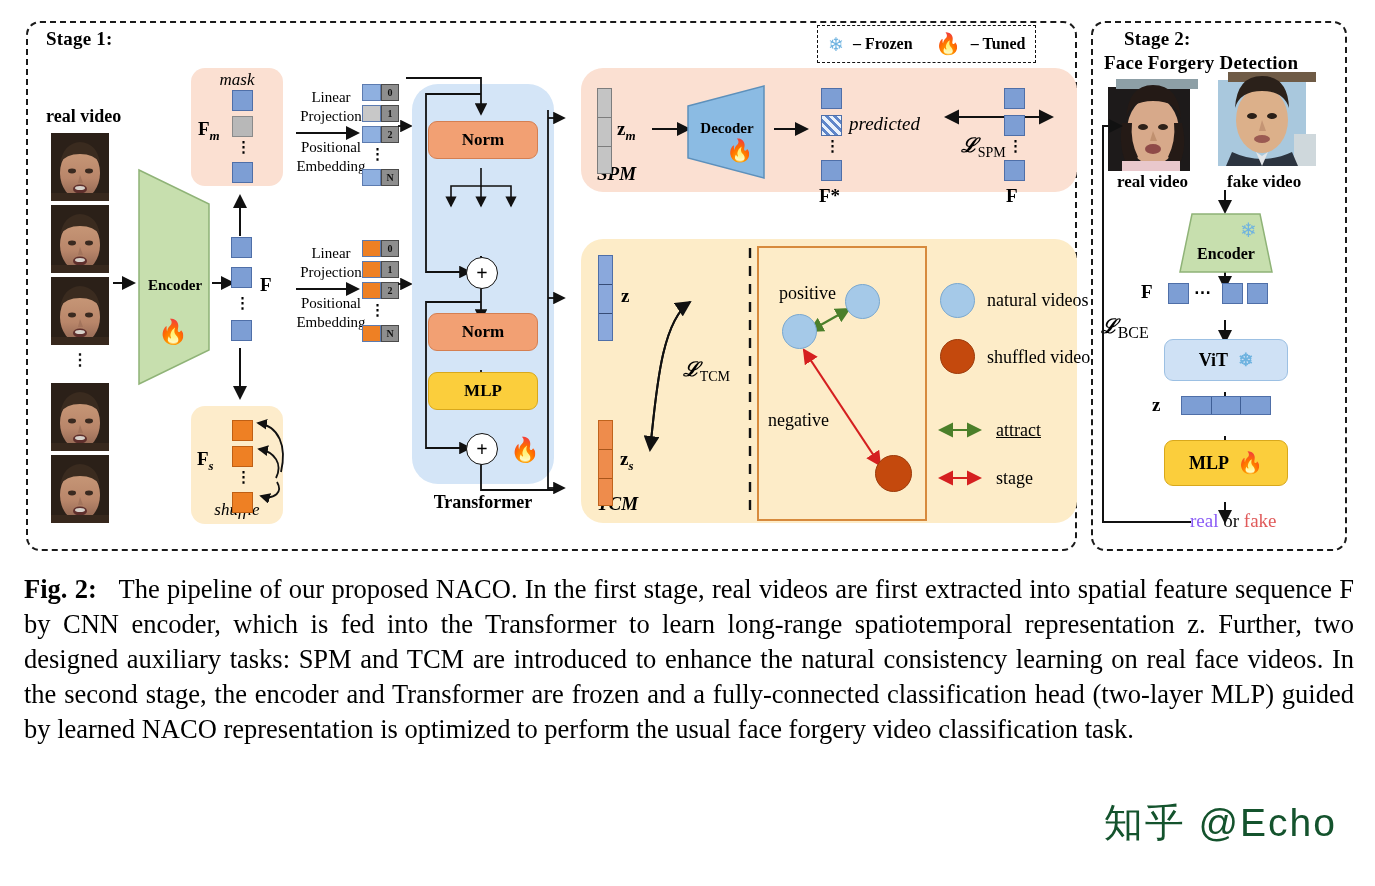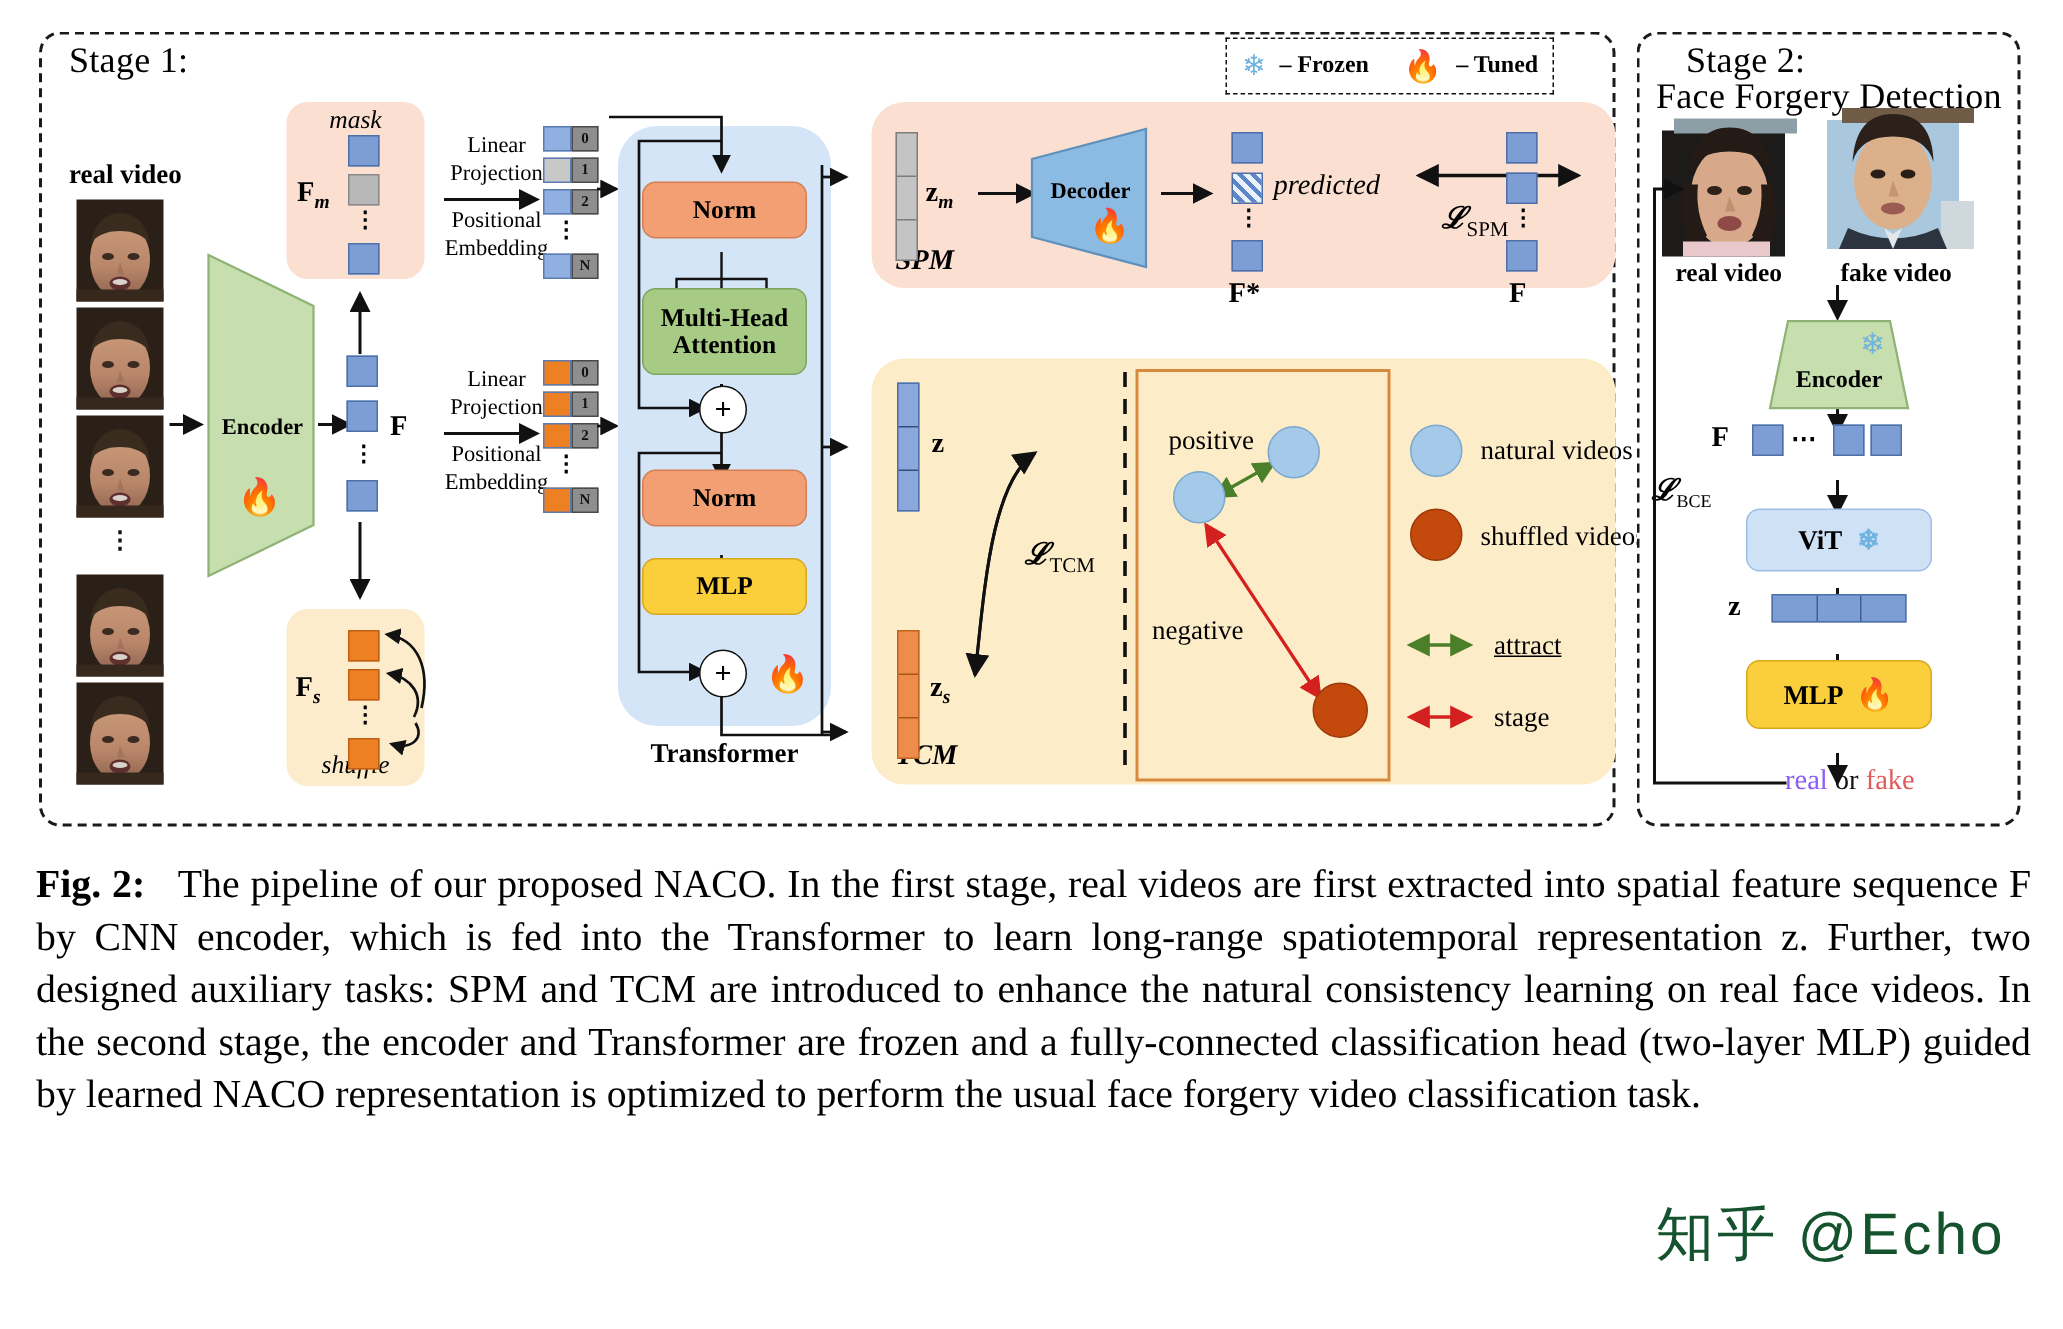--- a/index.html
+++ b/index.html
@@ -2,21 +2,21 @@
 <html><head>
 <meta charset="utf-8">
 <style>
   html,body{margin:0;padding:0;background:#ffffff;}
   body{width:1375px;height:886px;font-family:"Liberation Serif",serif;color:#000;position:relative;overflow:hidden;}
   #fig{position:absolute;left:0;top:0;width:1375px;height:886px;}
   .abs{position:absolute;}
   .ctr{display:flex;align-items:center;justify-content:center;text-align:center;}
   
   .stagebox{border:2px dashed #1a1a1a;border-radius:14px;background:#fff;}
-  .stage-title{font-family:"Liberation Serif",serif;font-weight:normal;font-size:24px;letter-spacing:.2px;white-space:pre;}
+  .stage-title{font-family:"Liberation Serif",serif;font-weight:bold;font-size:19px;letter-spacing:.2px;white-space:pre;}
   
   .panel-pink{background:#fbe0d2;border-radius:22px;}
   .panel-cream{background:#fdecc8;border-radius:22px;}
   .panel-blue{background:#d4e5f7;border-radius:26px;}
   .panel-peach-sm{background:#fbe0d2;border-radius:14px;}
   .panel-cream-sm{background:#fdeccb;border-radius:14px;}
   
   .blk{border-radius:9px;display:flex;align-items:center;justify-content:center;font-weight:bold;font-family:"Liberation Serif",serif;line-height:1.05;text-align:center;}
   .blk-norm{background:#f2a073;border:1px solid #d47f52;font-size:17px;}
   .blk-mha{background:#a7cb84;border:1px solid #7da65c;font-size:17px;}
@@ -297,22 +297,20 @@
       <path d="M69 394 V420 H146" fill="none" stroke="#111" stroke-width="1.8"></path>
 
       <path d="M136 40 V420" fill="none" stroke="#111" stroke-width="1.8"></path>
       <path d="M136 48 H152" fill="none" stroke="#111" stroke-width="1.8" marker-end="url(#aht)"></path>
       <path d="M136 228 H152" fill="none" stroke="#111" stroke-width="1.8" marker-end="url(#aht)"></path>
       <path d="M136 418 H152" fill="none" stroke="#111" stroke-width="1.8" marker-end="url(#aht)"></path>
     </svg>
   </div>
 
   <div class="abs blk blk-norm" style="left:428px;top:121px;width:108px;height:36px;">Norm</div>
-  <div class="abs blk blk-mha" style="left:428px;top:192px;width:108px;height:56px;white-space:pre;">Multi-Head
-Attention</div>
   <div class="abs plus" style="left:466px;top:257px;">+</div>
   <div class="abs blk blk-norm" style="left:428px;top:313px;width:108px;height:36px;">Norm</div>
   <div class="abs blk blk-mlp" style="left:428px;top:372px;width:108px;height:36px;">MLP</div>
   <div class="abs plus" style="left:466px;top:433px;">+</div>
   <div class="abs flame" style="left:510px;top:438px;font-size:24px;">🔥</div>
   <div class="abs lbl bold ctr" style="left:400px;top:492px;width:166px;font-size:18px;">Transformer</div>
 
   <div class="abs panel-pink" style="left:581px;top:68px;width:496px;height:124px;"></div>
   <div class="abs lbl bold ital" style="left:597px;top:163px;font-size:19px;">SPM</div>
 
@@ -530,21 +528,21 @@
 
   <div class="abs lbl bold" style="left:1141px;top:281px;font-size:19px;">F</div>
   <div class="abs" style="left:1168px;top:283px;">
     <div class="sq abs" style="left:0;top:0;width:19px;height:19px;"></div>
     <div class="abs lbl bold" style="left:26px;top:-1px;font-size:17px;">⋯</div>
     <div class="sq abs" style="left:54px;top:0;width:19px;height:19px;"></div>
     <div class="sq abs" style="left:79px;top:0;width:19px;height:19px;"></div>
   </div>
 
   <div class="abs lbl" style="left:1101px;top:312px;font-size:20px;">
-    <span style="font-family:'Liberation Serif',serif;font-style:italic;font-weight:bold;">ℒ</span><span style="font-size:12px;vertical-align:sub;">BCE</span>
+    <span style="font-family:'Liberation Serif',serif;font-style:italic;font-weight:bold;">ℒ</span><span style="font-size:16px;vertical-align:sub;">BCE</span>
   </div>
 
   <div class="abs blk blk-vit" style="left:1164px;top:339px;width:122px;height:40px;">
     <span>ViT</span>
     <span class="snow" style="margin-left:10px;font-size:18px;">❄</span>
   </div>
 
   <div class="abs lbl bold" style="left:1152px;top:394px;font-size:19px;">z</div>
   <div class="abs" style="left:1181px;top:396px;width:88px;height:17px;background:#7d9ed4;border:1px solid #4f6fa8;display:flex;">
     <div style="flex:1;"></div>

